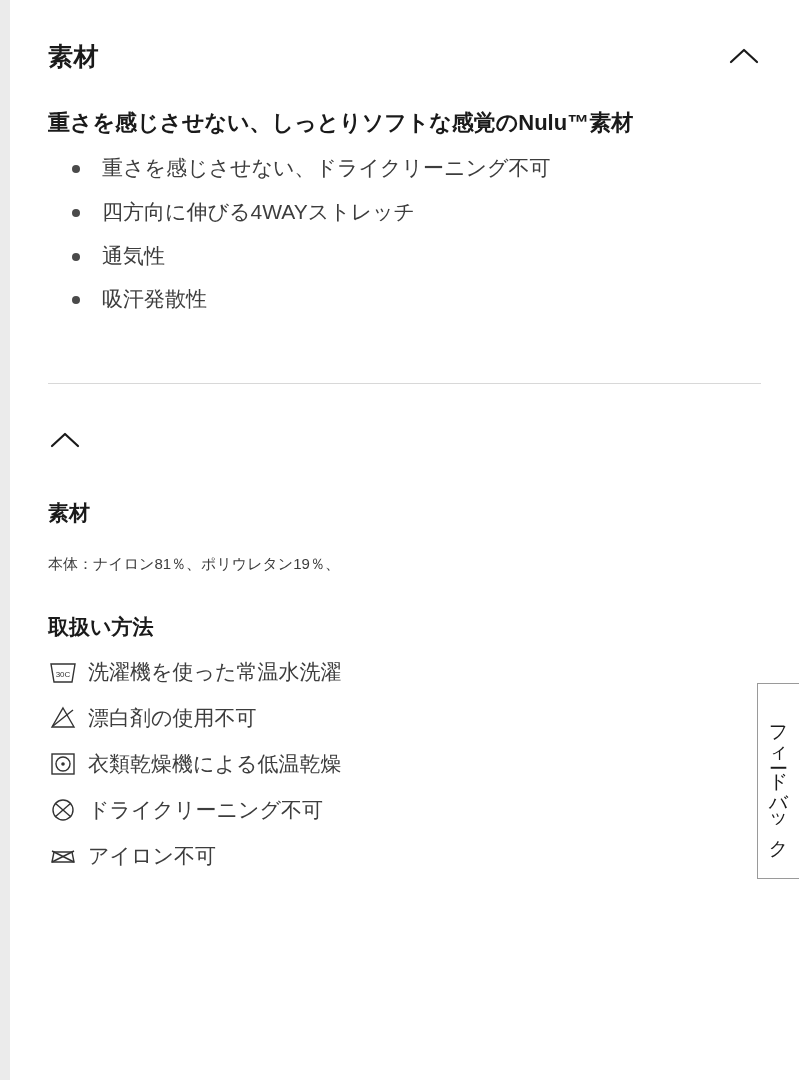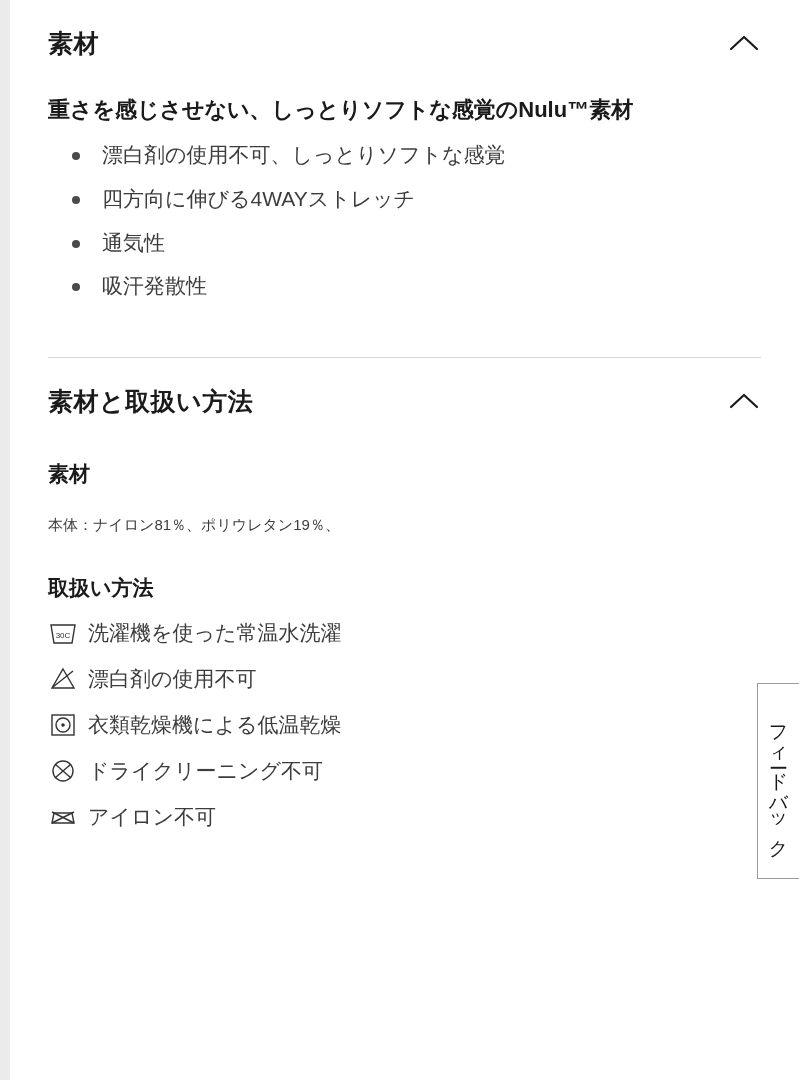--- a/index.html
+++ b/index.html
@@ -27,21 +27,21 @@
   .left-edge {
     position: absolute;
     left: 0;
     top: 0;
     width: 10px;
     height: 1080px;
     background: #ebebeb;
   }
 
   .section {
-    padding: 4px 38px;
+    padding: 17px 38px;
   }
 
   .sec-header {
     display: flex;
     align-items: center;
     justify-content: space-between;
     padding-top: 22px;
     padding-bottom: 4px;
   }
   .sec-title {
@@ -171,32 +171,31 @@
       <div class="chev">
         <svg width="30" height="18" viewBox="0 0 30 18" aria-hidden="true">
           <polyline points="2,15 15,3 28,15" fill="none" stroke="#1a1a1a" stroke-width="2.2" stroke-linecap="round" stroke-linejoin="round"></polyline>
         </svg>
       </div>
     </div>
 
     <div class="lede">重さを感じさせない、しっとりソフトな感覚のNulu™素材</div>
 
     <ul class="bullets">
-      <li>漂白剤の使用不可、しっとりソフトな感覚</li>
+      <li>重さを感じさせない、ドライクリーニング不可</li>
       <li>四方向に伸びる4WAYストレッチ</li>
       <li>通気性</li>
       <li>吸汗発散性</li>
     </ul>
   </div>
 
   <div class="divider"></div>
 
   <div class="section">
     <div class="sec-header">
-      <div class="sec-title">素材と取扱い方法</div>
       <div class="chev">
         <svg width="30" height="18" viewBox="0 0 30 18" aria-hidden="true">
           <polyline points="2,15 15,3 28,15" fill="none" stroke="#1a1a1a" stroke-width="2.2" stroke-linecap="round" stroke-linejoin="round"></polyline>
         </svg>
       </div>
     </div>
 
     <div class="sub-title">素材</div>
     <div class="body-text">本体：ナイロン81％、ポリウレタン19％、</div>
 

